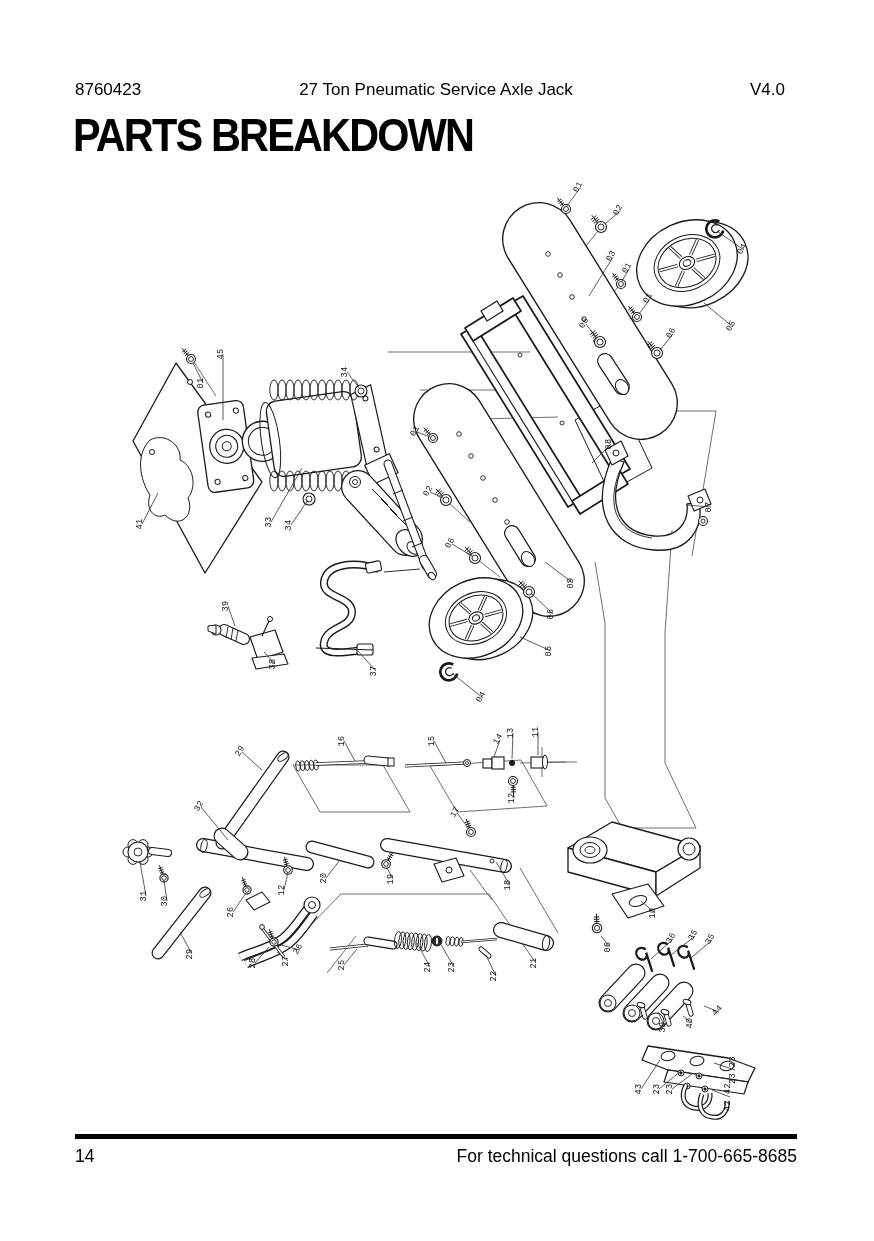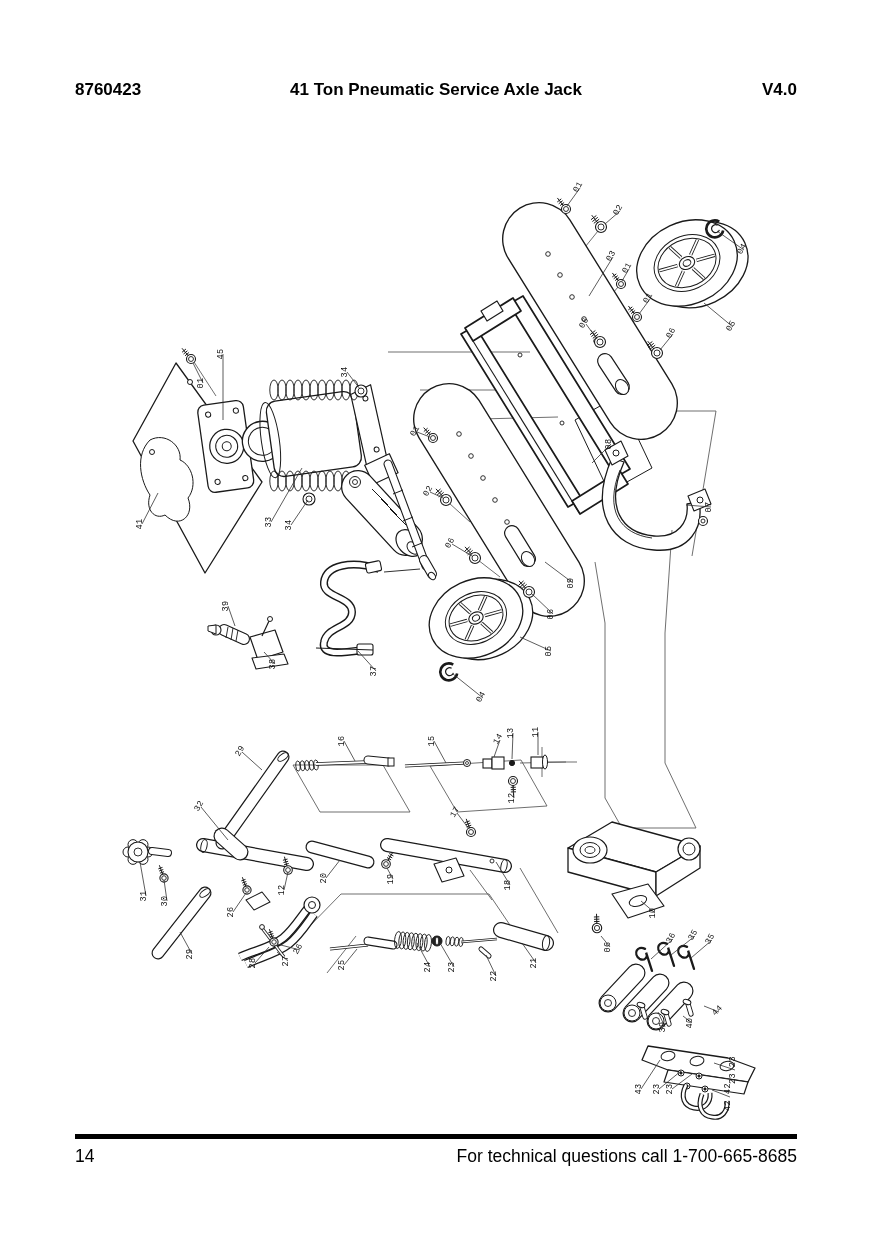--- a/index.html
+++ b/index.html
@@ -1,38 +1,41 @@
 <!DOCTYPE html>
 <html><head>
 <meta charset="utf-8">
 <style>
   html,body{margin:0;padding:0;background:#888;}
   .page{position:relative;width:874px;height:1241px;background:#ffffff;margin:0 auto;
         font-family:"Liberation Sans",sans-serif;color:#000;overflow:hidden;}
-  .hdr{position:absolute;top:80px;left:75px;right:77px;height:22px;font-size:17px;font-weight:bold;}
+  .hdr{position:absolute;top:80px;left:75px;right:77px;height:22px;font-size:17px;font-weight:normal;}
   .hdr .l{position:absolute;left:0;top:0;}
   .hdr .c{position:absolute;left:0;right:0;text-align:center;top:0;}
-  .hdr .r{position:absolute;right:0;top:0;}
+  .hdr .r{position:absolute;right:12px;top:0;}
   .titlewrap{position:absolute;top:108px;left:73px;}
   .title{display:inline-block;font-size:46px;font-weight:bold;letter-spacing:-2px;
          transform:scaleX(.9);transform-origin:0 50%;white-space:nowrap;}
   svg.art{position:absolute;left:0;top:0;}
   .rule{position:absolute;left:75px;width:722px;top:1134px;height:5px;background:#000;}
   .ftr{position:absolute;top:1146px;left:75px;right:77px;font-size:17.5px;}
   .ftr .pg{position:absolute;left:0;top:0;}
   .ftr .tx{position:absolute;right:0;top:0;}
 </style>
 </head>
 <body>
 
 <div class="page">
   <div class="hdr">
     <span class="l">8760423</span>
-    <span class="c">41 Ton Pneumatic Service Axle Jack</span>
+    <span class="c">27 Ton Pneumatic Service Axle Jack</span>
     <span class="r">V4.0</span>
+  </div>
+  <div class="titlewrap">
+    <span class="title">PARTS BREAKDOWN</span>
   </div>
 
   <svg id="art" class="art" width="874" height="1241" viewBox="0 0 874 1241">
       <line x1="388" y1="352" x2="530" y2="352" stroke="#555" stroke-width="0.85" stroke-linecap="butt"></line>
       <line x1="420" y1="390" x2="508" y2="390" stroke="#555" stroke-width="0.85" stroke-linecap="butt"></line>
       <line x1="480" y1="419" x2="558" y2="417" stroke="#555" stroke-width="0.85" stroke-linecap="butt"></line>
       <line x1="627" y1="411" x2="716" y2="411" stroke="#555" stroke-width="0.85" stroke-linecap="butt"></line>
       <line x1="716" y1="411" x2="692" y2="556" stroke="#555" stroke-width="0.85" stroke-linecap="butt"></line>
       <path d="M595,562 L605,623 L605,798 L622,828" stroke="#555" stroke-width="0.85" fill="none" stroke-linejoin="round"></path>
       <path d="M672,530 L665,633 L665,763 L696,828" stroke="#555" stroke-width="0.85" fill="none" stroke-linejoin="round"></path>

